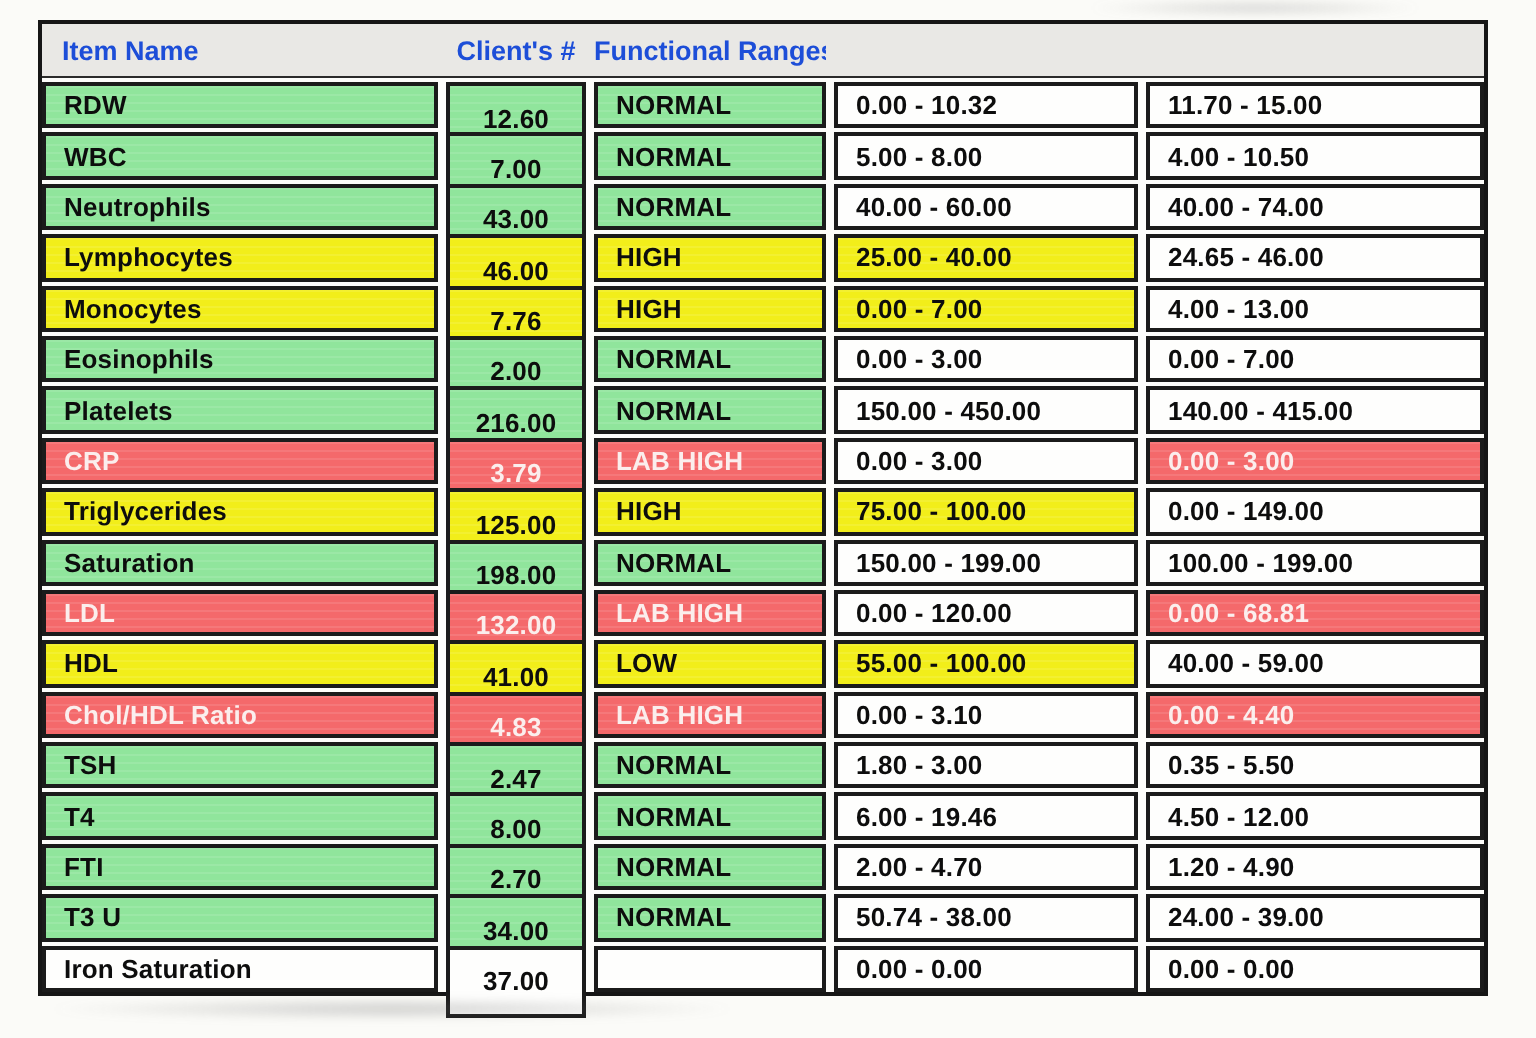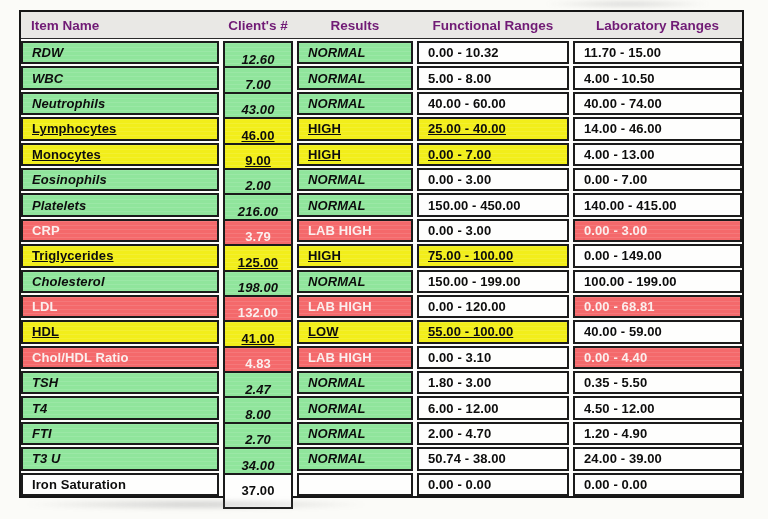--- a/index.html
+++ b/index.html
@@ -36,21 +36,21 @@
     background: var(--header-gray, #E9E8E5);
     border-bottom: 1px solid #2b2b2b;
     display: grid;
     grid-template-columns: 198px 70px 116px 152px 169px;
     column-gap: 4px;
     align-items: center;
   }
   .hcell {
     font-size: 13.5px;
     font-weight: bold;
-    color: #701a75;
+    color: #1d4ed8;
     text-align: center;
     white-space: nowrap;
     overflow: hidden;
   }
   .hcell.left { text-align: left; padding-left: 10px; }
 
   .trow { display: contents; }
 
   .cell {
     border: 2px solid var(--cell-border, #1B1B1B);
@@ -65,22 +65,22 @@
     white-space: nowrap;
     overflow: hidden;
     letter-spacing: 0.1px;
     
     background-image: repeating-linear-gradient(180deg,
       rgba(255,255,255,0.10) 0px, rgba(255,255,255,0.10) 1px,
       rgba(0,0,0,0.0) 1px, rgba(0,0,0,0.0) 4px);
   }
   .cell.center { justify-content: center; padding: 16px; }
 
-  .cell.green  { background-color: var(--green,  #90E59C); font-style: italic; }
-  .cell.yellow { background-color: var(--yellow, #F2EE1A); text-decoration: underline; }
+  .cell.green  { background-color: var(--green,  #90E59C); }
+  .cell.yellow { background-color: var(--yellow, #F2EE1A); }
   .cell.red    { background-color: var(--red,    #F4696B); color: var(--red-text, #FBEEED); }
 
   
   .smudge-bottom {
     position: absolute;
     left: 26px; top: 499px;
     width: 340px; height: 11px;
     background: radial-gradient(ellipse at center, rgba(105,105,105,0.30), rgba(105,105,105,0) 72%);
     filter: blur(2px);
   }
@@ -92,23 +92,21 @@
     filter: blur(2px);
   }
 </style>
 </head>
 <body>
 
 <div class="report-table">
   <div class="header-band">
     <div class="hcell left">Item Name</div>
     <div class="hcell">Client's #</div>
-    <div class="hcell">Results</div>
     <div class="hcell">Functional Ranges</div>
-    <div class="hcell">Laboratory Ranges</div>
   </div>
 
   <div class="trow">
     <div class="cell green">RDW</div>
     <div class="cell center green">12.60</div>
     <div class="cell green">NORMAL</div>
     <div class="cell">0.00 - 10.32</div>
     <div class="cell">11.70 - 15.00</div>
   </div>
 
@@ -126,26 +124,26 @@
     <div class="cell green">NORMAL</div>
     <div class="cell">40.00 - 60.00</div>
     <div class="cell">40.00 - 74.00</div>
   </div>
 
   <div class="trow">
     <div class="cell yellow">Lymphocytes</div>
     <div class="cell center yellow">46.00</div>
     <div class="cell yellow">HIGH</div>
     <div class="cell yellow">25.00 - 40.00</div>
-    <div class="cell">14.00 - 46.00</div>
+    <div class="cell">24.65 - 46.00</div>
   </div>
 
   <div class="trow">
     <div class="cell yellow">Monocytes</div>
-    <div class="cell center yellow">9.00</div>
+    <div class="cell center yellow">7.76</div>
     <div class="cell yellow">HIGH</div>
     <div class="cell yellow">0.00 - 7.00</div>
     <div class="cell">4.00 - 13.00</div>
   </div>
 
   <div class="trow">
     <div class="cell green">Eosinophils</div>
     <div class="cell center green">2.00</div>
     <div class="cell green">NORMAL</div>
     <div class="cell">0.00 - 3.00</div>
@@ -170,21 +168,21 @@
 
   <div class="trow">
     <div class="cell yellow">Triglycerides</div>
     <div class="cell center yellow">125.00</div>
     <div class="cell yellow">HIGH</div>
     <div class="cell yellow">75.00 - 100.00</div>
     <div class="cell">0.00 - 149.00</div>
   </div>
 
   <div class="trow">
-    <div class="cell green">Cholesterol</div>
+    <div class="cell green">Saturation</div>
     <div class="cell center green">198.00</div>
     <div class="cell green">NORMAL</div>
     <div class="cell">150.00 - 199.00</div>
     <div class="cell">100.00 - 199.00</div>
   </div>
 
   <div class="trow">
     <div class="cell red">LDL</div>
     <div class="cell center red">132.00</div>
     <div class="cell red">LAB HIGH</div>
@@ -213,21 +211,21 @@
     <div class="cell center green">2.47</div>
     <div class="cell green">NORMAL</div>
     <div class="cell">1.80 - 3.00</div>
     <div class="cell">0.35 - 5.50</div>
   </div>
 
   <div class="trow">
     <div class="cell green">T4</div>
     <div class="cell center green">8.00</div>
     <div class="cell green">NORMAL</div>
-    <div class="cell">6.00 - 12.00</div>
+    <div class="cell">6.00 - 19.46</div>
     <div class="cell">4.50 - 12.00</div>
   </div>
 
   <div class="trow">
     <div class="cell green">FTI</div>
     <div class="cell center green">2.70</div>
     <div class="cell green">NORMAL</div>
     <div class="cell">2.00 - 4.70</div>
     <div class="cell">1.20 - 4.90</div>
   </div>

